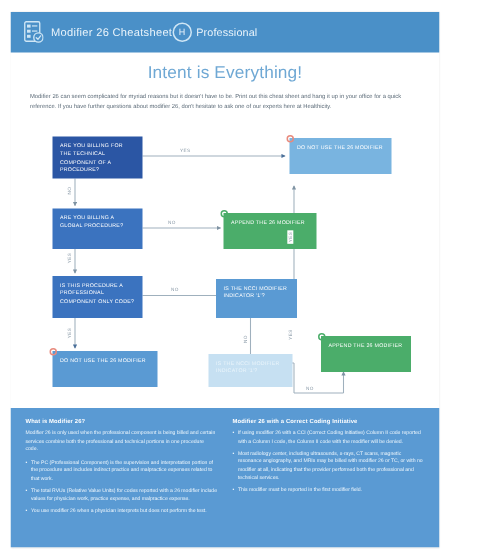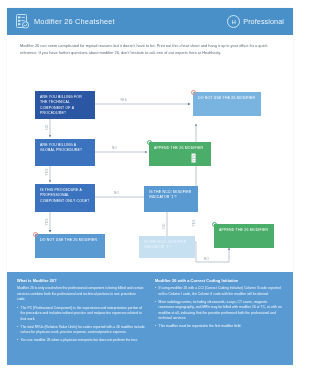--- a/index.html
+++ b/index.html
@@ -33,21 +33,20 @@
 
   
   .header {
     position: absolute;
     left: 0; top: 0;
     width: 286px;
     height: 27px;
     background: #4a90c8;
     display: flex;
     align-items: center;
-    justify-content: space-between;
     padding: 0 9px;
     box-sizing: border-box;
   }
   .hdr-left {
     display: flex;
     align-items: center;
     gap: 5px;
   }
   .doc-icon {
     width: 13px; height: 15px;
@@ -223,20 +222,21 @@
         </span>
         <span class="hdr-title">Modifier 26 Cheatsheet</span>
       </div>
       <div class="hdr-right">
         <span class="logo-circle">H</span>
         <span class="logo-text">Professional</span>
       </div>
     </div>
 
     <div class="intro">
+      <div class="intro-title">Intent is Everything!</div>
       <div class="intro-body">Modifier 26 can seem complicated for myriad reasons but it doesn't have to be. Print out this cheat sheet and hang it up in your office for a quick reference. If you have further questions about modifier 26, don't hesitate to ask one of our experts here at Healthicity.</div>
     </div>
 
     <div class="flow">
 
       <svg>
         <defs>
           <marker id="arw" markerWidth="5" markerHeight="5" refX="3.4" refY="2" orient="auto">
             <path d="M0,0 L4,2 L0,4 z" fill="#7f93a3"></path>
           </marker>

